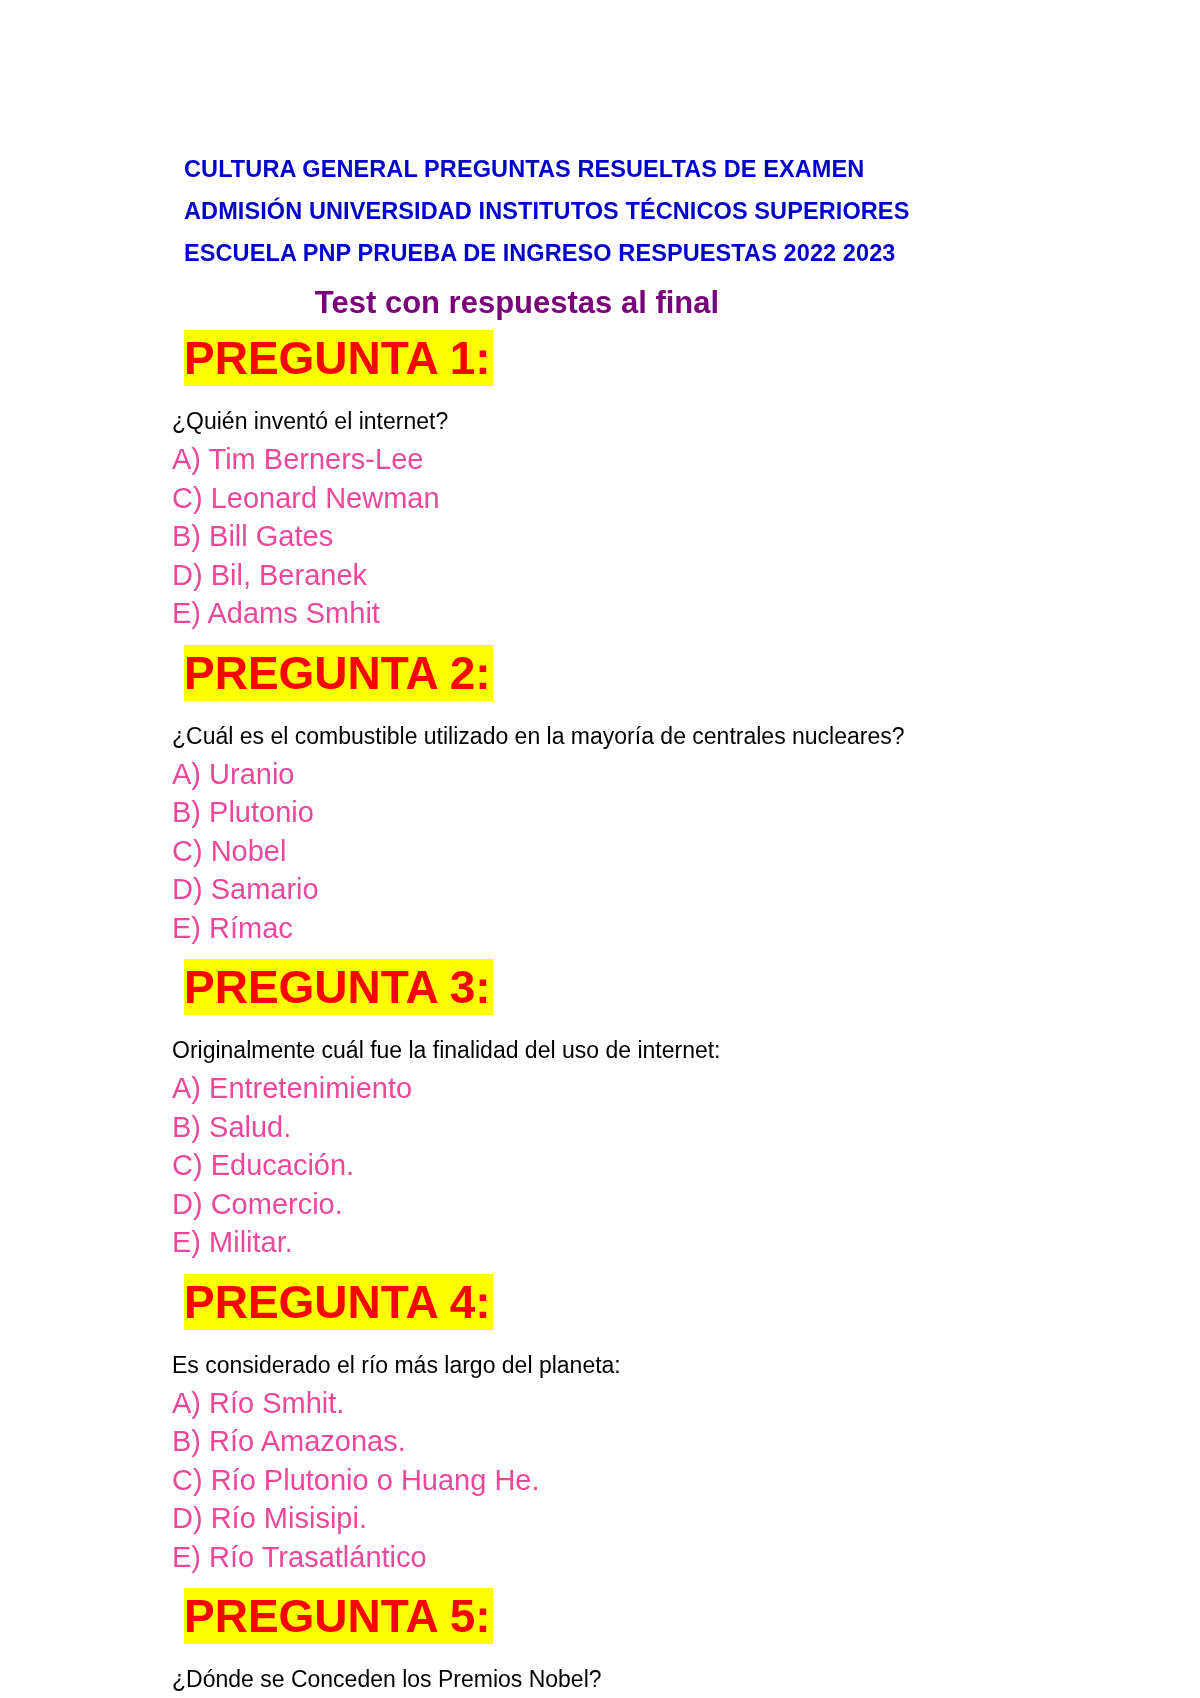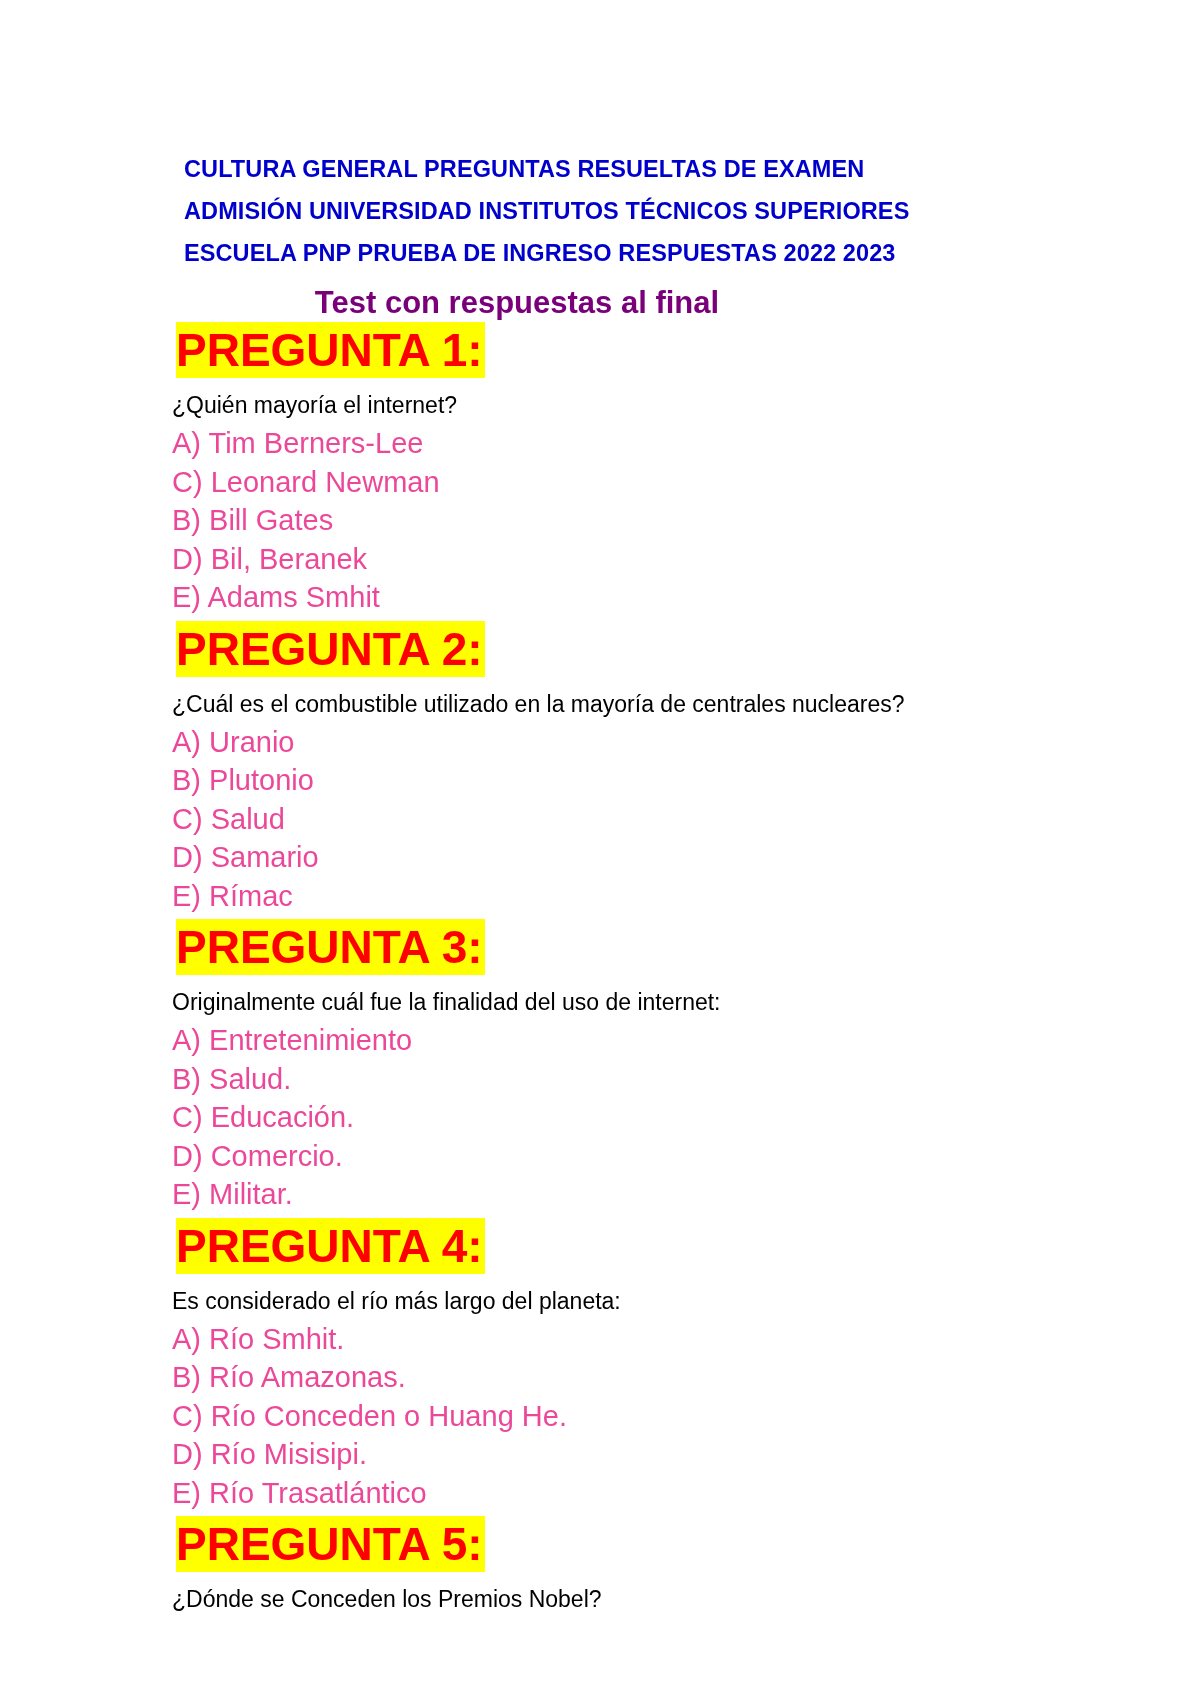--- a/index.html
+++ b/index.html
@@ -38,21 +38,21 @@
       line-height: 30px;
       width: 690px;
     }
     .question-heading {
       display: inline-block;
       background: #ffff00;
       color: #ff0000;
       font-weight: bold;
       font-size: 46px;
       line-height: 56px;
-      margin: 4px;
+      margin: 12px;
       padding: 0 2px 0 0;
       text-align: right;
     }
     .question-block {
       margin: 0;
     }
     .q-text {
       font-size: 23px;
       color: #000000;
       line-height: 38px;
@@ -74,54 +74,54 @@
     <p class="doc-title">CULTURA GENERAL PREGUNTAS RESUELTAS DE EXAMEN</p>
     <p class="doc-title">ADMISIÓN UNIVERSIDAD INSTITUTOS TÉCNICOS SUPERIORES</p>
     <p class="doc-title">ESCUELA PNP PRUEBA DE INGRESO RESPUESTAS 2022 2023</p>
   </div>
   <p class="subtitle">Test con respuestas al final</p>
 
   <div id="questions">
 
     <div class="question-block">
       <div><span class="question-heading">PREGUNTA 1:</span></div>
-      <p class="q-text">¿Quién mayoría el internet?</p>
+      <p class="q-text">¿Quién inventó el internet?</p>
       <p class="option">A) Tim Berners-Lee</p>
       <p class="option">C) Leonard Newman</p>
       <p class="option">B) Bill Gates</p>
       <p class="option">D) Bil, Beranek</p>
       <p class="option">E) Adams Smhit</p>
     </div>
 
     <div class="question-block">
       <div><span class="question-heading">PREGUNTA 2:</span></div>
       <p class="q-text">¿Cuál es el combustible utilizado en la mayoría de centrales nucleares?</p>
       <p class="option">A) Uranio</p>
       <p class="option">B) Plutonio</p>
-      <p class="option">C) Salud</p>
+      <p class="option">C) Nobel</p>
       <p class="option">D) Samario</p>
       <p class="option">E) Rímac</p>
     </div>
 
     <div class="question-block">
       <div><span class="question-heading">PREGUNTA 3:</span></div>
       <p class="q-text">Originalmente cuál fue la finalidad del uso de internet:</p>
       <p class="option">A) Entretenimiento</p>
       <p class="option">B) Salud.</p>
       <p class="option">C) Educación.</p>
       <p class="option">D) Comercio.</p>
       <p class="option">E) Militar.</p>
     </div>
 
     <div class="question-block">
       <div><span class="question-heading">PREGUNTA 4:</span></div>
       <p class="q-text">Es considerado el río más largo del planeta:</p>
       <p class="option">A) Río Smhit.</p>
       <p class="option">B) Río Amazonas.</p>
-      <p class="option">C) Río Conceden o Huang He.</p>
+      <p class="option">C) Río Plutonio o Huang He.</p>
       <p class="option">D) Río Misisipi.</p>
       <p class="option">E) Río Trasatlántico</p>
     </div>
 
     <div class="question-block">
       <div><span class="question-heading">PREGUNTA 5:</span></div>
       <p class="q-text">¿Dónde se Conceden los Premios Nobel?</p>
     </div>
   </div>
 </div>

